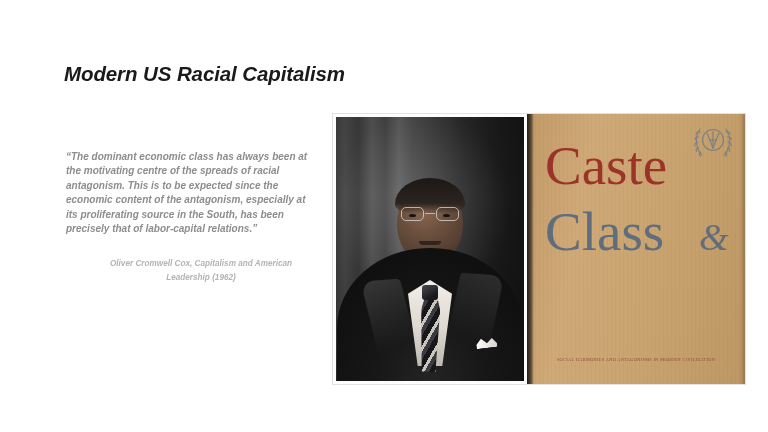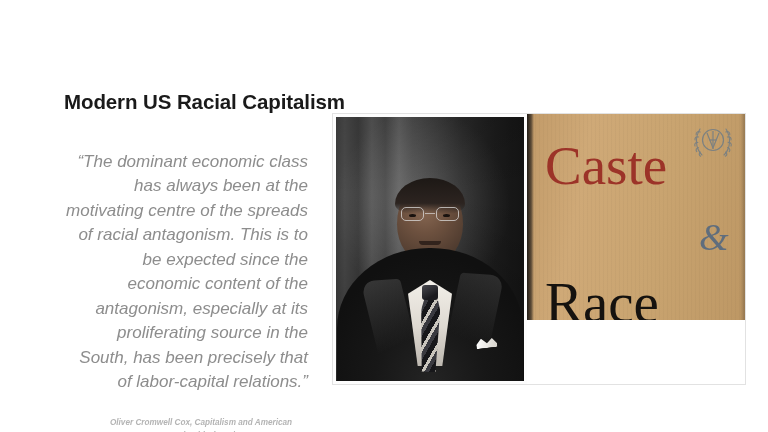--- a/index.html
+++ b/index.html
@@ -14,41 +14,41 @@
     overflow: hidden;
     font-family: "Liberation Sans", sans-serif;
   }
 
   
   #slide-title {
     position: absolute;
     left: 64px;
     top: 62px;
     font-size: 20.5px;
+    font-style: italic;
     font-weight: bold;
     color: #1a1a1a;
     letter-spacing: -0.1px;
     white-space: nowrap;
-    margin-top: 28px;
   }
 
   
   #quote-block {
     position: absolute;
     left: 66px;
     top: 150px;
     width: 242px;
   }
   #quote-text {
-    font-size: 17px;
+    font-size: 10px;
     font-style: italic;
-    font-weight: normal;
+    font-weight: bold;
     line-height: 1.44;
     color: #8d8d8d;
-    text-align: right;
+    text-align: left;
   }
   #quote-attribution {
     margin-top: 21px;
     font-size: 8.2px;
     font-style: italic;
     font-weight: bold;
     line-height: 1.62;
     color: #b4b4b4;
     text-align: center;
     padding-left: 28px;
@@ -278,21 +278,21 @@
     height: 4px;
     background: #32231c;
     border-radius: 0 0 10px 10px;
     z-index: 14;
   }
 
   
   #book-cover {
     position: relative;
     width: 218px;
-    height: 206px;
+    height: 270px;
     flex: 0 0 auto;
     background:
       repeating-linear-gradient(90deg,
         rgba(0,0,0,0.028) 0px, rgba(0,0,0,0.028) 1px,
         rgba(255,255,255,0.0) 1px, rgba(255,255,255,0.0) 4px),
       linear-gradient(100deg, #c19a68 0%, #cfa977 26%, #c9a470 58%, #bd9764 100%);
     overflow: hidden;
     box-sizing: border-box;
   }
   
@@ -416,22 +416,22 @@
     <div class="fig-pocket"></div>
 
     <div class="photo-mat"></div>
   </div>
 
   <div id="book-cover">
     <div class="book-spine"></div>
     <div class="book-edge-r"></div>
 
     <div class="book-title" id="book-word-caste">Caste</div>
+    <div class="book-title" id="book-word-class">Class</div>
     <div class="book-title" id="book-word-amp">&amp;</div>
-    <div class="book-title" id="book-word-race">Race</div>
 
     <div id="book-subtitle">SOCIAL HARMONIES AND ANTAGONISMS IN MODERN CIVILIZATION</div>
 
     <svg id="publisher-emblem" viewBox="0 0 46 44">
       <g fill="none" stroke="#6d7b86" stroke-width="1.2">
         <circle cx="23" cy="20" r="10.5"></circle>
         <path d="M17 13 L23 28 L29 13"></path>
         <path d="M19.5 20 L26.5 20"></path>
         <path d="M23 11 L23 29"></path>
       </g>

